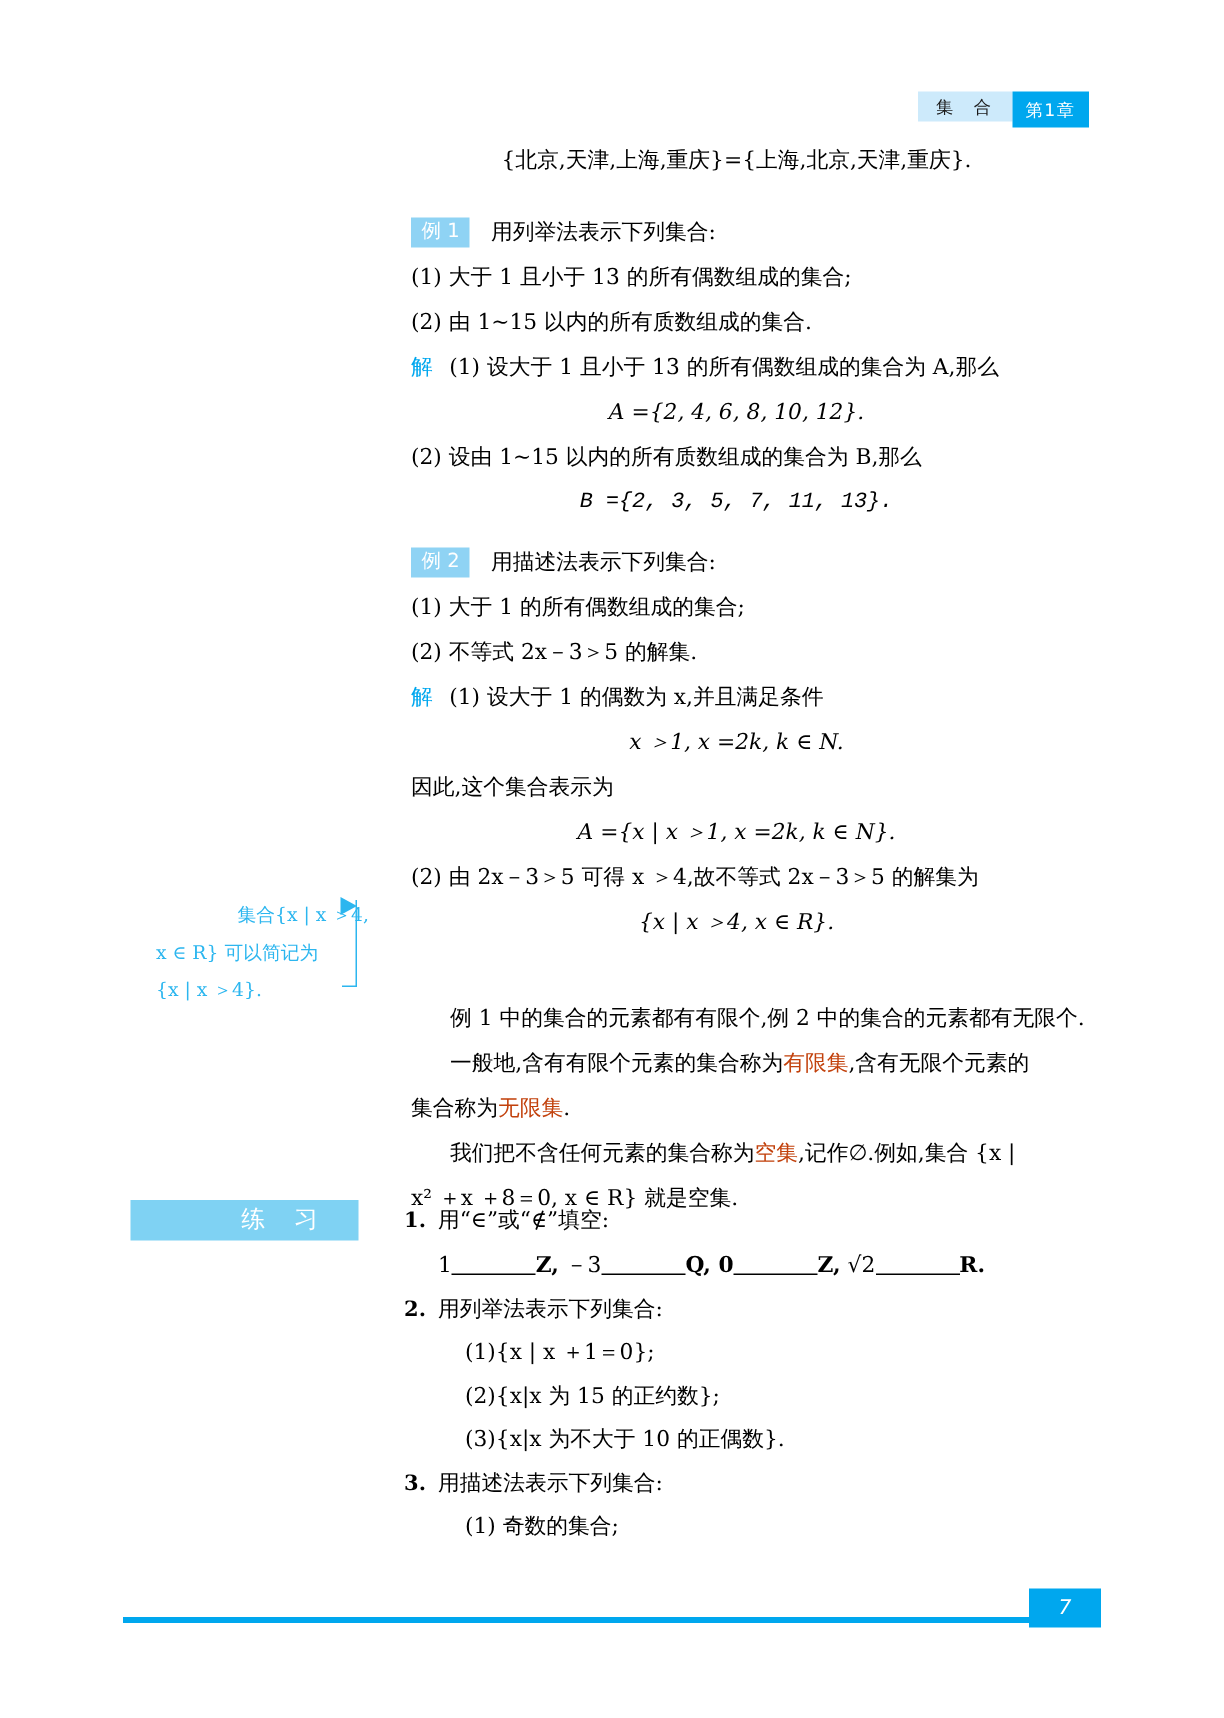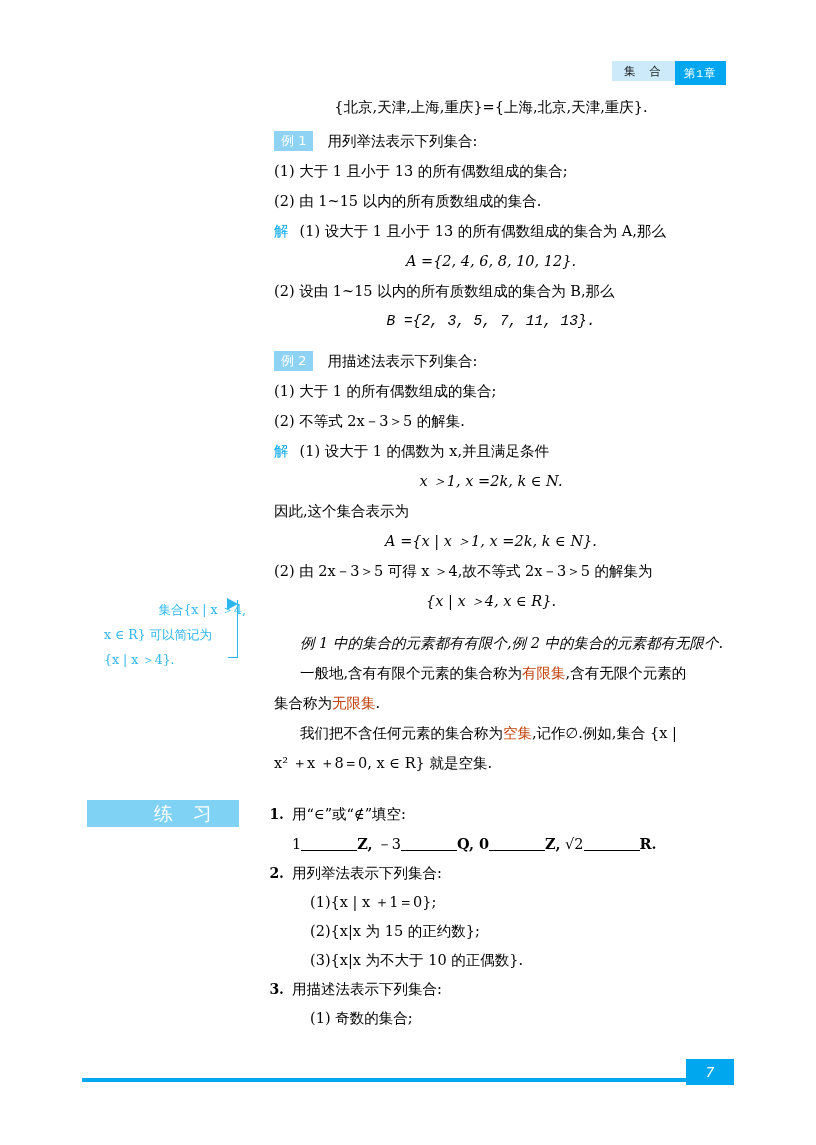--- a/index.html
+++ b/index.html
@@ -20,21 +20,21 @@
     font-family:"DejaVu Sans", sans-serif;
   }
   .runhead-chap {
     background:#cdeafb; color:#1a1a1a;
     font-size:11.5px; letter-spacing:5px;
     padding:0 9px 0 12px; display:flex; align-items:center;
   }
   .runhead-num {
     background:#00a7ee; color:#ffffff;
     font-size:11.5px; letter-spacing:1px;
-    padding:12px 9px; display:flex; align-items:center;font-family:Liberation Mono, monospace;
+    padding:12px 9px; display:flex; align-items:center;
   }
 
   
   .col { position:absolute; left:274px; top:92px; width:434px; }
   .line { font-size:14.5px; line-height:30px; white-space:nowrap; }
   .ctr  { text-align:center; }
   .ind1 { text-indent:26px; }
   b.bb { font-family:"DejaVu Serif", serif; font-weight:bold; font-style:normal; }
 
   
@@ -65,21 +65,21 @@
     border-left:11px solid #2cb6ef;
     border-top:6.5px solid transparent;
     border-bottom:6.5px solid transparent;
   }
 
   
   .exbox {
     position:absolute; left:87px; top:800px;
     width:152px; height:27px; background:#7fd2f3;
     color:#ffffff; font-family:"DejaVu Sans", sans-serif;
-    font-size:19px; letter-spacing:7px;
+    font-size:16px; letter-spacing:7px;
     display:flex; align-items:center; justify-content:flex-end;
     padding-right:20px;
   }
   .exlist { position:absolute; left:262px; top:800px; width:460px; }
   .exitem { display:flex; font-size:14.5px; line-height:29px; }
   .exnum {
     font-weight:bold; width:22px; flex:none; text-align:right;
     margin-right:8px; font-size:14px;
   }
   .exbody { flex:1; }
@@ -108,21 +108,21 @@
 
   <div class="runhead">
     <div class="runhead-chap">集 合</div>
     <div class="runhead-num">第1章</div>
   </div>
 
   <div class="col">
 
     <div class="line ctr">{北京,天津,上海,重庆}={上海,北京,天津,重庆}.</div>
 
-    <div class="line" style="margin-top:4px;">
+    <div class="line" style="margin-top:18px;">
       <span class="extag">例 1</span><span>用列举法表示下列集合:</span>
     </div>
     <div class="line">(1) 大于 1 且小于 13 的所有偶数组成的集合;</div>
     <div class="line">(2) 由 1~15 以内的所有质数组成的集合.</div>
     <div class="line">
       <span class="solve">解</span><span>(1) 设大于 1 且小于 13 的所有偶数组成的集合为 A,那么</span>
     </div>
     <div class="line ctr" style="font-style:italic;">A ={2, 4, 6, 8, 10, 12}.</div>
     <div class="line">(2) 设由 1~15 以内的所有质数组成的集合为 B,那么</div>
     <div class="line ctr" style="font-style:italic;font-family:Liberation Mono, monospace;">B ={2, 3, 5, 7, 11, 13}.</div>
@@ -134,21 +134,21 @@
     <div class="line">(2) 不等式 2x－3＞5 的解集.</div>
     <div class="line">
       <span class="solve">解</span><span>(1) 设大于 1 的偶数为 x,并且满足条件</span>
     </div>
     <div class="line ctr" style="font-style:italic;">x ＞1, x =2k, k ∈ N.</div>
     <div class="line">因此,这个集合表示为</div>
     <div class="line ctr" style="font-style:italic;">A ={x | x ＞1, x =2k, k ∈ N}.</div>
     <div class="line">(2) 由 2x－3＞5 可得 x ＞4,故不等式 2x－3＞5 的解集为</div>
     <div class="line ctr" style="font-style:italic;">{x | x ＞4, x ∈ R}.</div>
 
-    <div class="line ind1" style="margin-top:12px;font-style:italic;">
+    <div class="line ind1" style="margin-top:34px;">
       <span>例 1 中的集合的元素都有有限个,例 2 中的集合的元素都有无限个.</span>
     </div>
     <div class="line ind1">
       <span>一般地,含有有限个元素的集合称为</span><span class="kw">有限集</span><span>,含有无限个元素的</span>
     </div>
     <div class="line">
       <span>集合称为</span><span class="kw">无限集</span><span>.</span>
     </div>
 
     <div class="line ind1">

